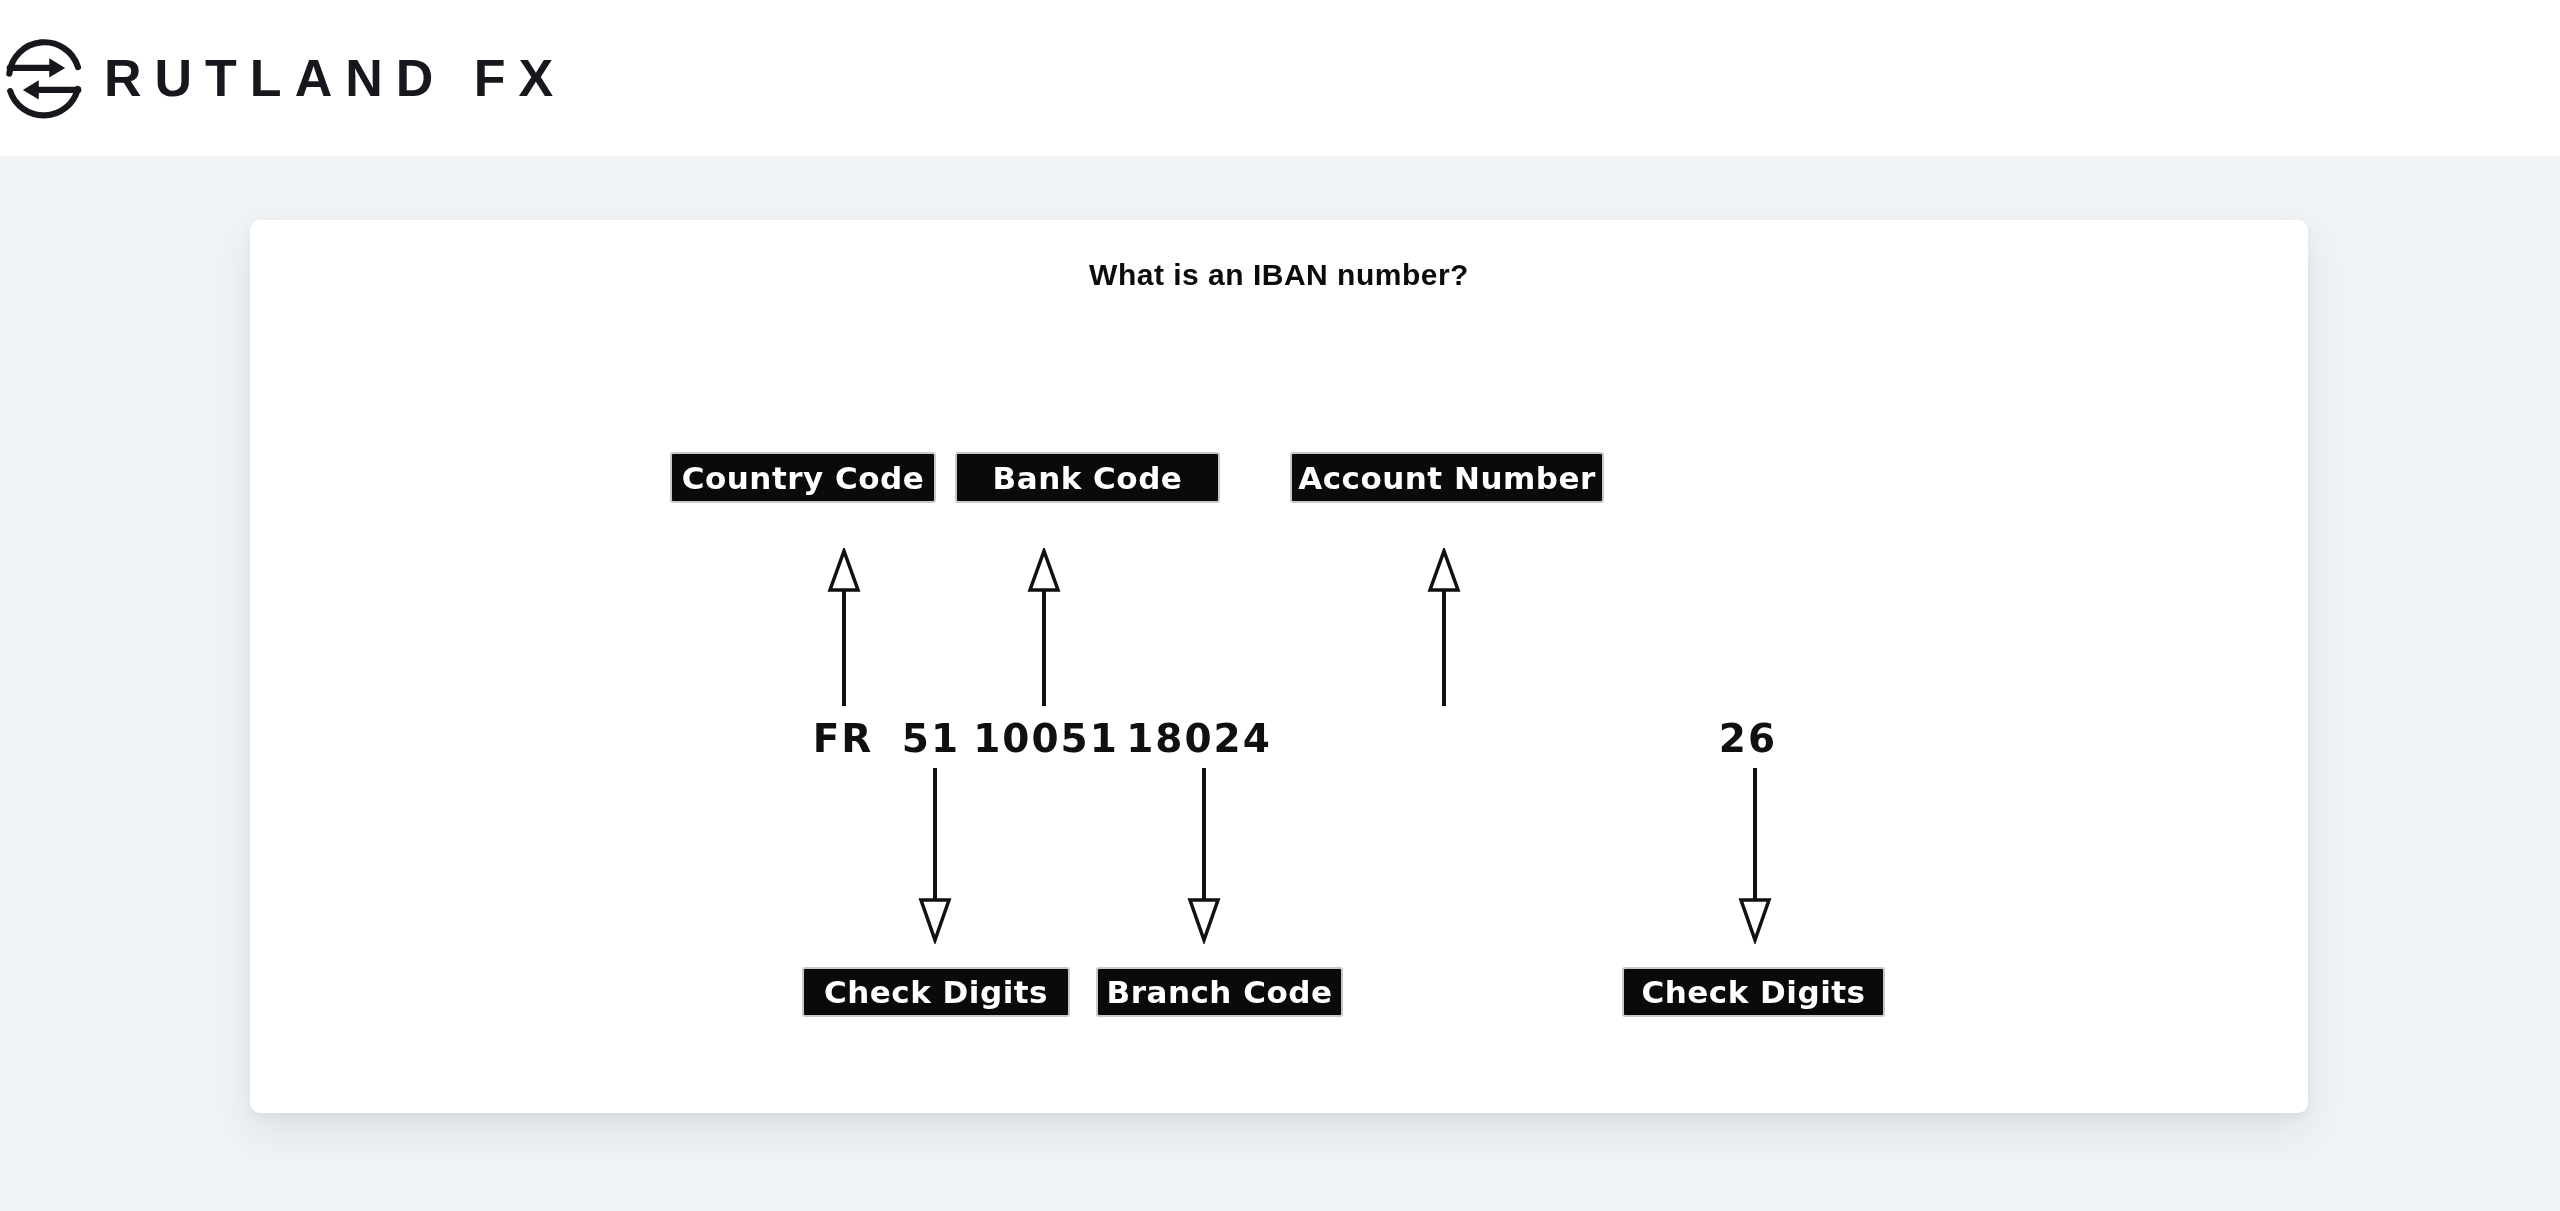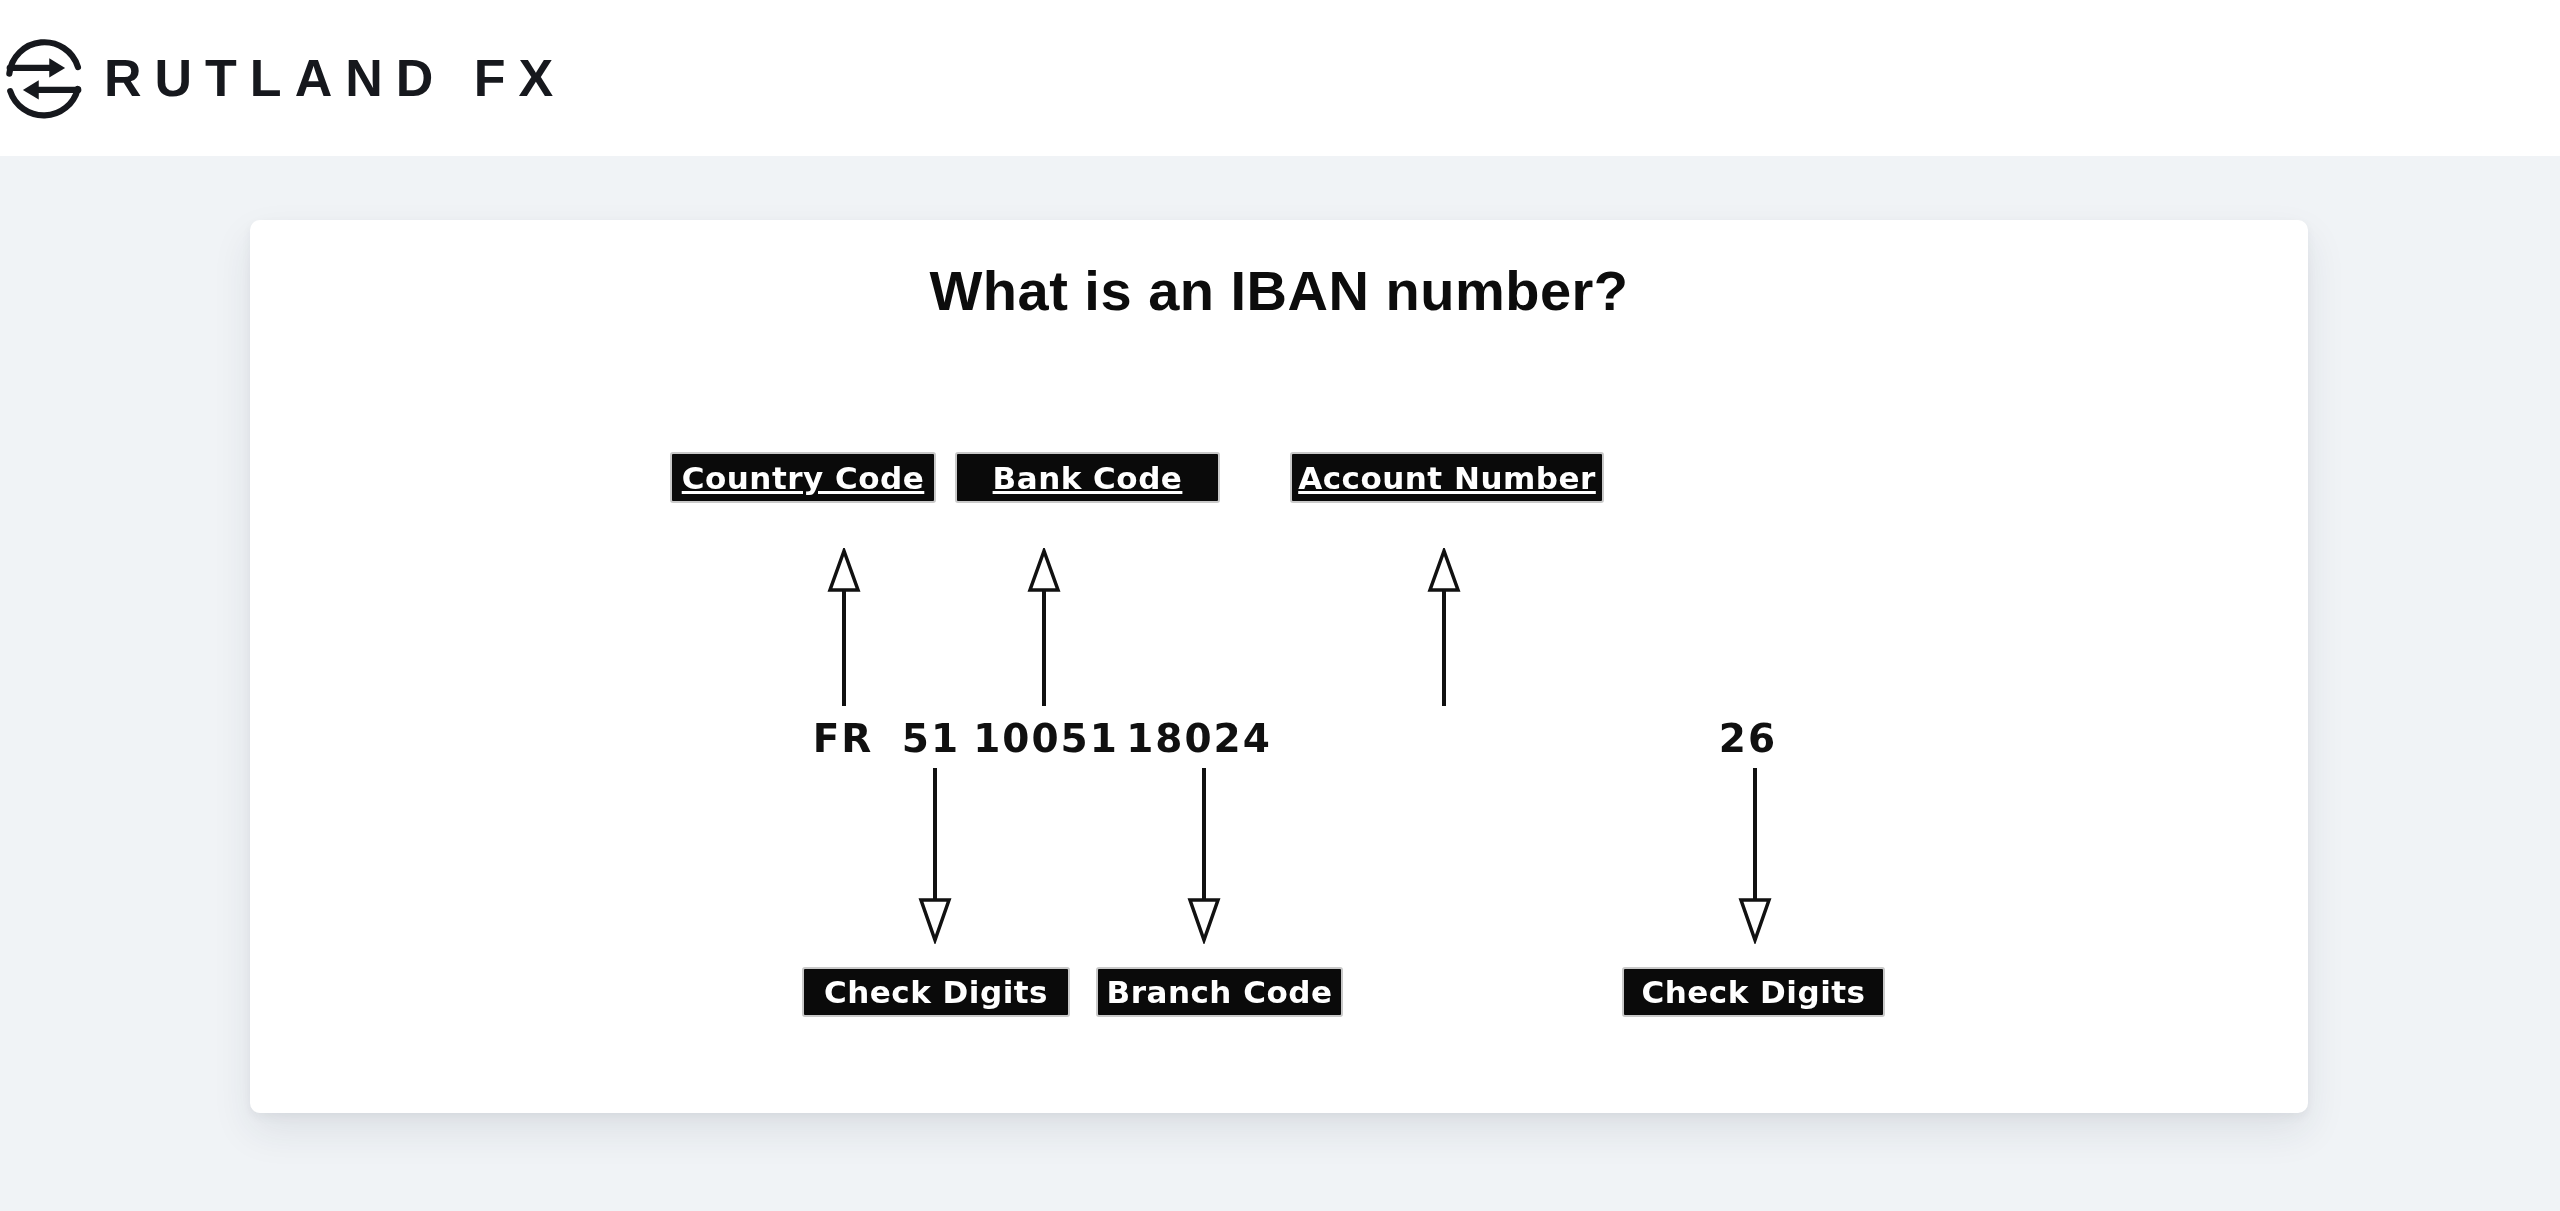--- a/index.html
+++ b/index.html
@@ -25,34 +25,34 @@
   }
   
   .main-area{position:relative;width:100%;height:1055px;}
   .card{
     position:absolute;left:250px;top:64px;width:2058px;height:893px;
     background:#ffffff;border-radius:10px;
     box-shadow:0 18px 40px rgba(35,48,68,0.09), 0 4px 10px rgba(35,48,68,0.05);
   }
   .card-title{
     position:absolute;left:0;right:0;top:38px;
-    text-align:center;font-size:56px;font-weight:700;color:#0c0c0c;
+    text-align:center;font-size:30px;font-weight:700;color:#0c0c0c;
     letter-spacing:0.5px;
   }
   .diagram{position:absolute;inset:0;}
   
   .tag{
     position:absolute;height:51px;
     background:#0a0a0a;border:2px solid #c9c9c9;border-radius:3px;
     box-sizing:border-box;
     display:flex;align-items:center;justify-content:center;
     color:#ffffff;font-size:31px;font-weight:600;letter-spacing:0.5px;
     font-family:"DejaVu Sans", sans-serif;
   }
-  .tag-top{top:232px;text-decoration:underline;}
+  .tag-top{top:232px;}
   .tag-bottom{top:747px;height:50px;}
   #tag-country{left:420px;width:266px;}
   #tag-bank{left:705px;width:265px;}
   #tag-account{left:1040px;width:314px;}
   #tag-check1{left:552px;width:268px;}
   #tag-branch{left:846px;width:247px;}
   #tag-check2{left:1372px;width:263px;}
   
   .segment{
     position:absolute;top:496px;height:46px;line-height:46px;

